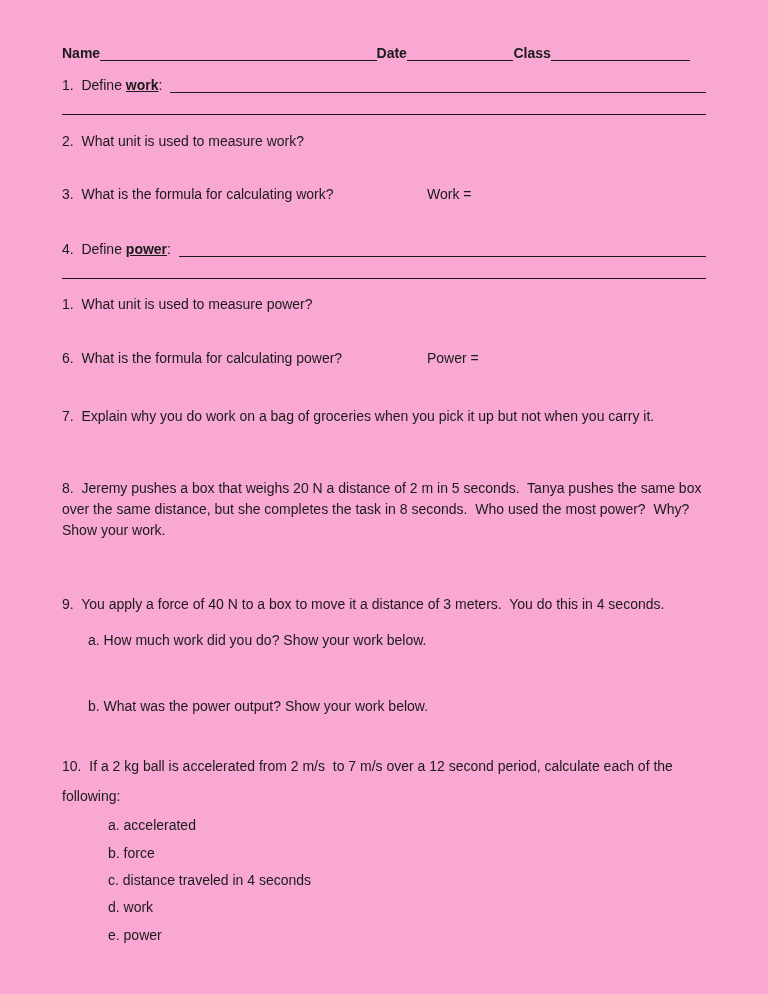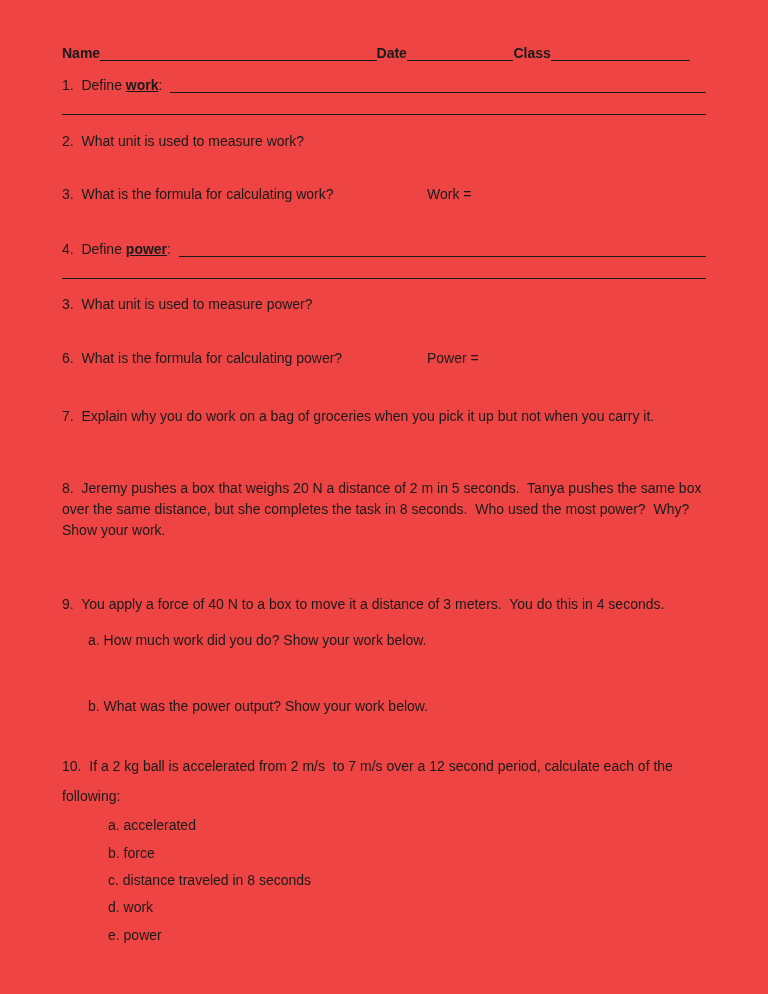--- a/index.html
+++ b/index.html
@@ -4,21 +4,21 @@
 <style>
   html, body {
     margin: 0;
     padding: 0;
     background: #ffffff;
   }
   .page {
     position: relative;
     width: 768px;
     height: 994px;
-    background: #ef4444;
+    background: #f9a8d4;
     font-family: "Liberation Sans", "DejaVu Sans", sans-serif;
     font-size: 14px;
     color: #1a1a1a;
     overflow: hidden;
   }
   .row {
     position: absolute;
     left: 62px;
     right: 62px;
     display: flex;
@@ -90,37 +90,37 @@
   </div>
 
   <div class="row" style="top:240px">
     <span class="t">4.  Define </span>
     <span class="t b u">power</span>
     <span class="t">:  </span>
     <span class="blank grow"></span>
   </div>
   <div class="rule" style="top:278px"></div>
 
-  <div class="para" style="top:294px">3.  What unit is used to measure power?</div>
+  <div class="para" style="top:294px">1.  What unit is used to measure power?</div>
 
   <div class="row" style="top:350px">
     <span class="t">6.  What is the formula for calculating power?</span>
     <span class="formula t">Power =</span>
   </div>
 
   <div class="para" style="top:406px">7.  Explain why you do work on a bag of groceries when you pick it up but not when you carry it.</div>
 
   <div class="para" style="top:478px">8.  Jeremy pushes a box that weighs 20 N a distance of 2 m in 5 seconds.  Tanya pushes the same box over the same distance, but she completes the task in 8 seconds.  Who used the most power?  Why? Show your work.</div>
 
   <div class="para" style="top:594px">9.  You apply a force of 40 N to a box to move it a distance of 3 meters.  You do this in 4 seconds.</div>
   <div class="para indent-a" style="top:620px">a. How much work did you do? Show your work below.</div>
   <div class="para indent-a" style="top:686px">b. What was the power output? Show your work below.</div>
 
   <div class="para" style="top:756px">10.  If a 2 kg ball is accelerated from 2 m/s  to 7 m/s over a 12 second period, calculate each of the</div>
   <div class="para" style="top:786px">following:</div>
 
   <div class="q10-item" style="top:817px">a. accelerated</div>
   <div class="q10-item" style="top:845px">b. force</div>
-  <div class="q10-item" style="top:872px">c. distance traveled in 8 seconds</div>
+  <div class="q10-item" style="top:872px">c. distance traveled in 4 seconds</div>
   <div class="q10-item" style="top:899px">d. work</div>
   <div class="q10-item" style="top:927px">e. power</div>
 
 </div>
 
 </body></html>

